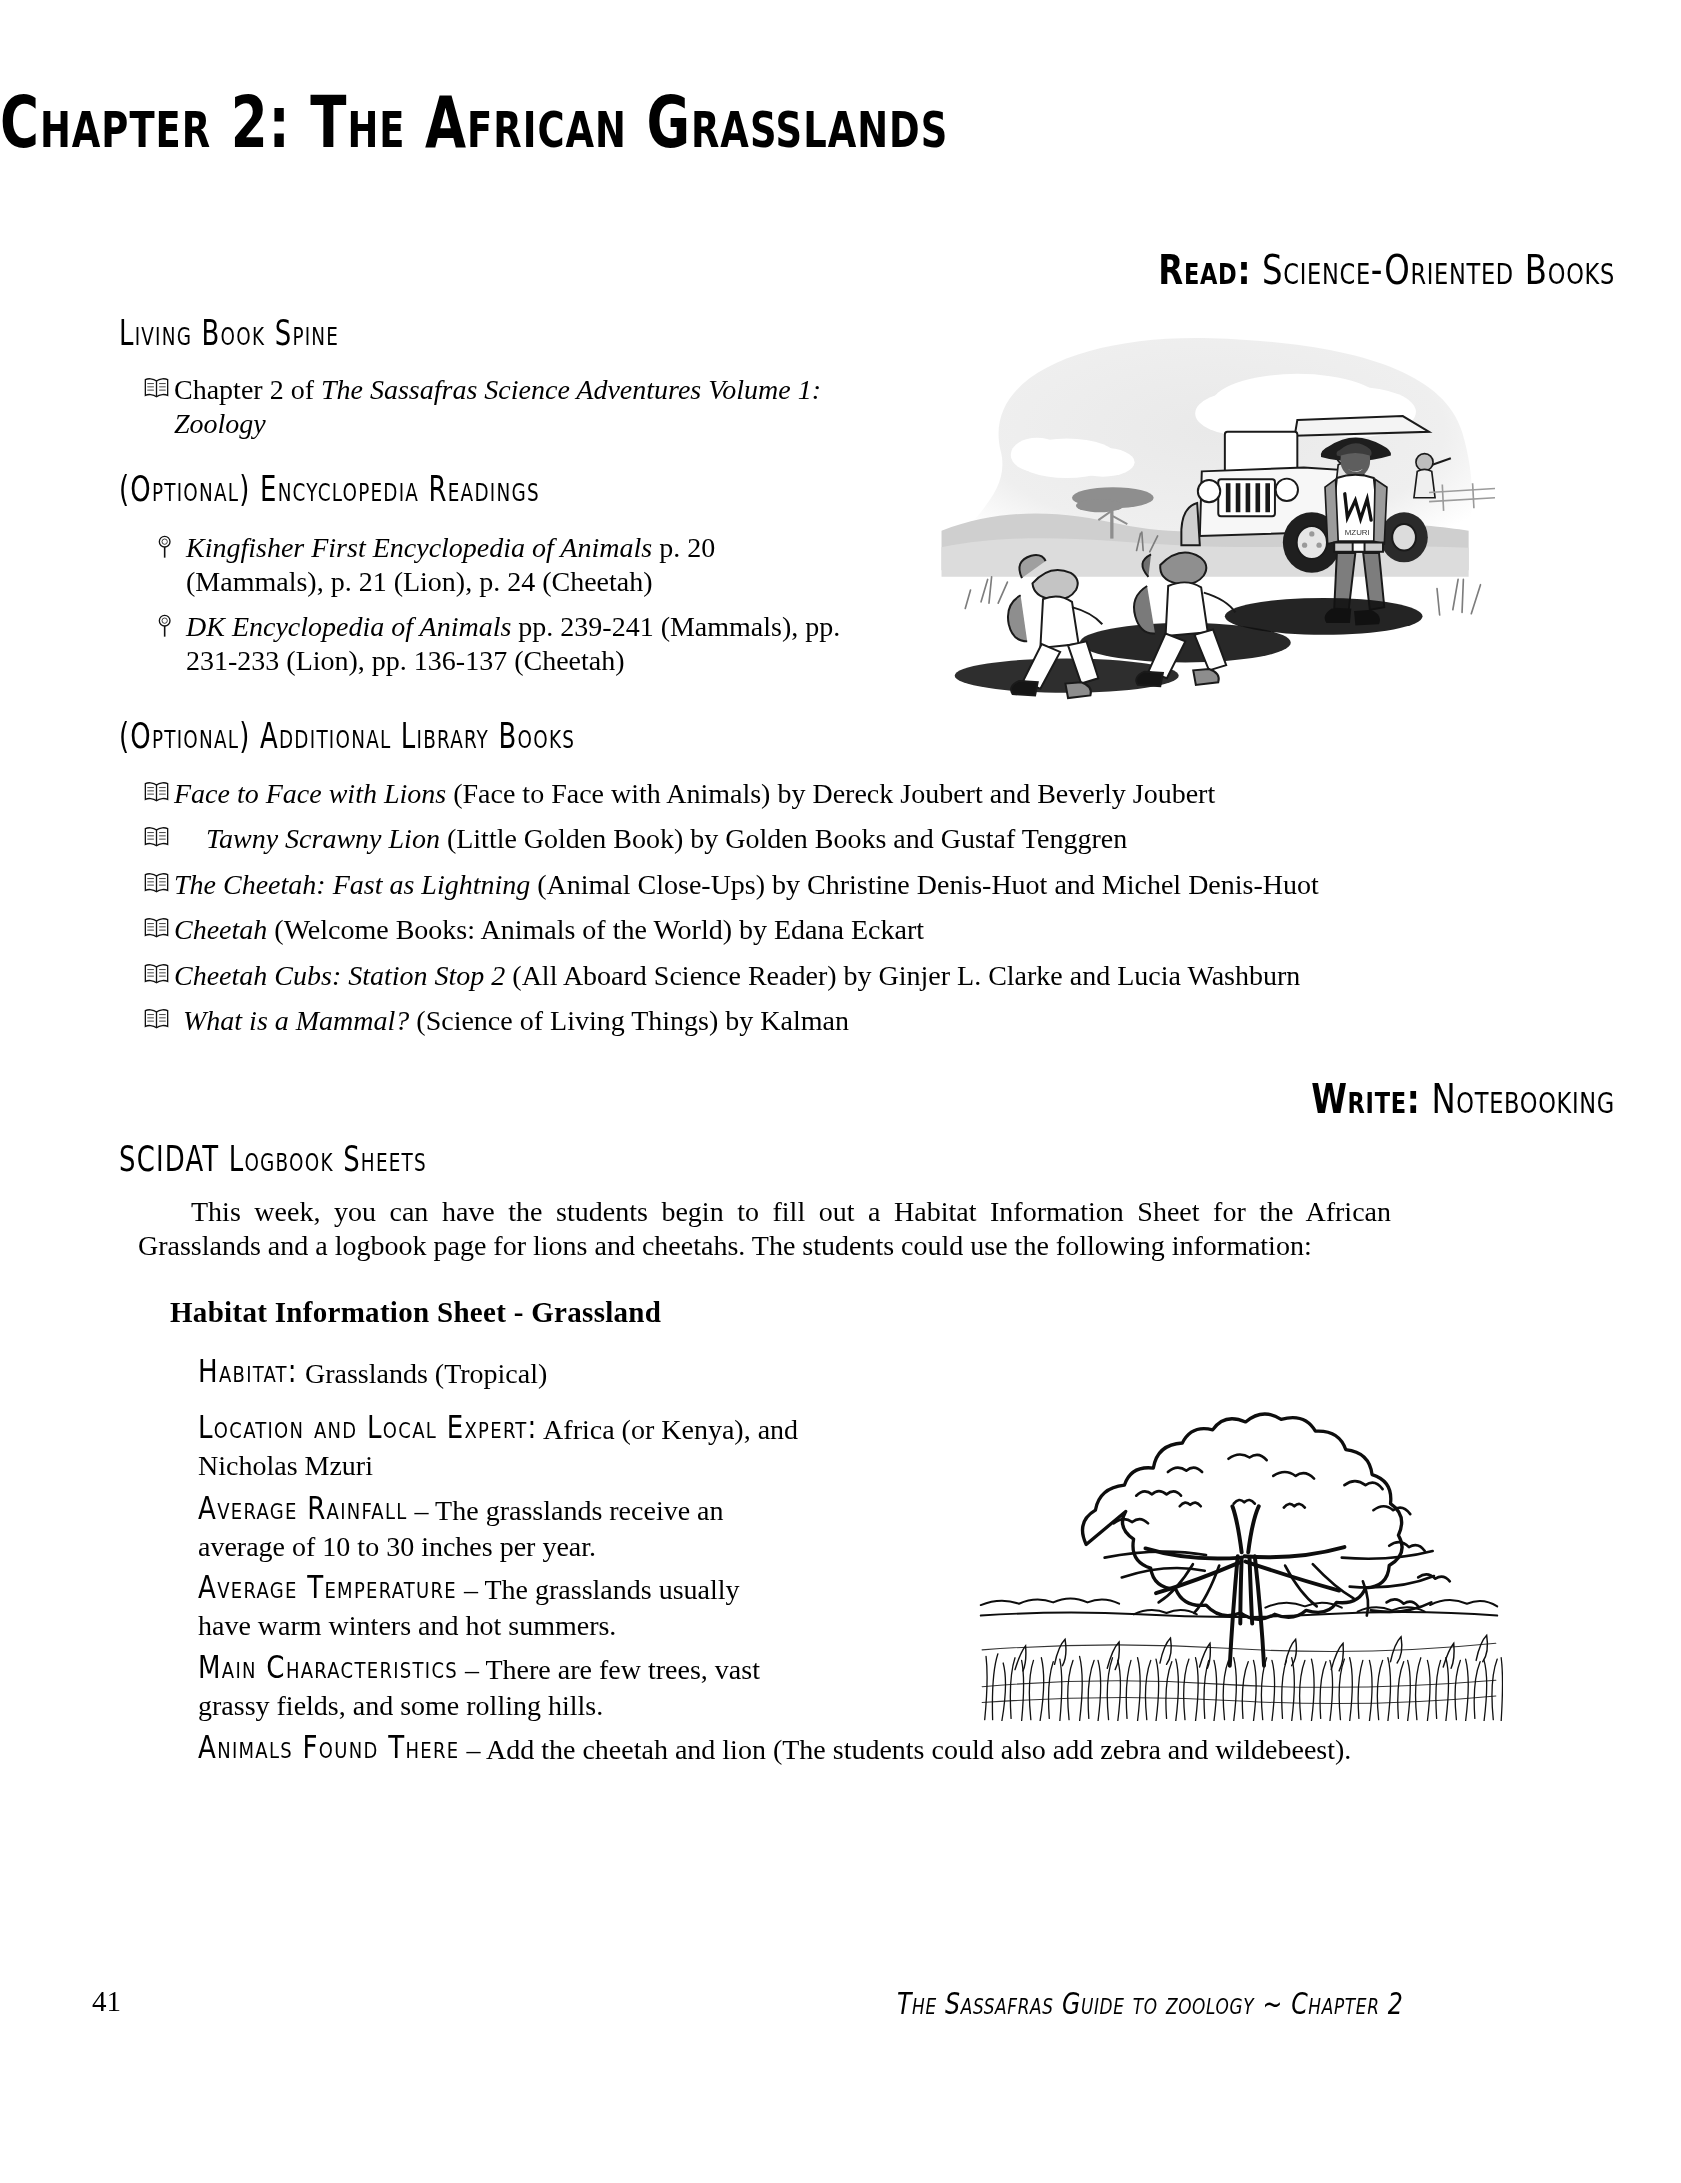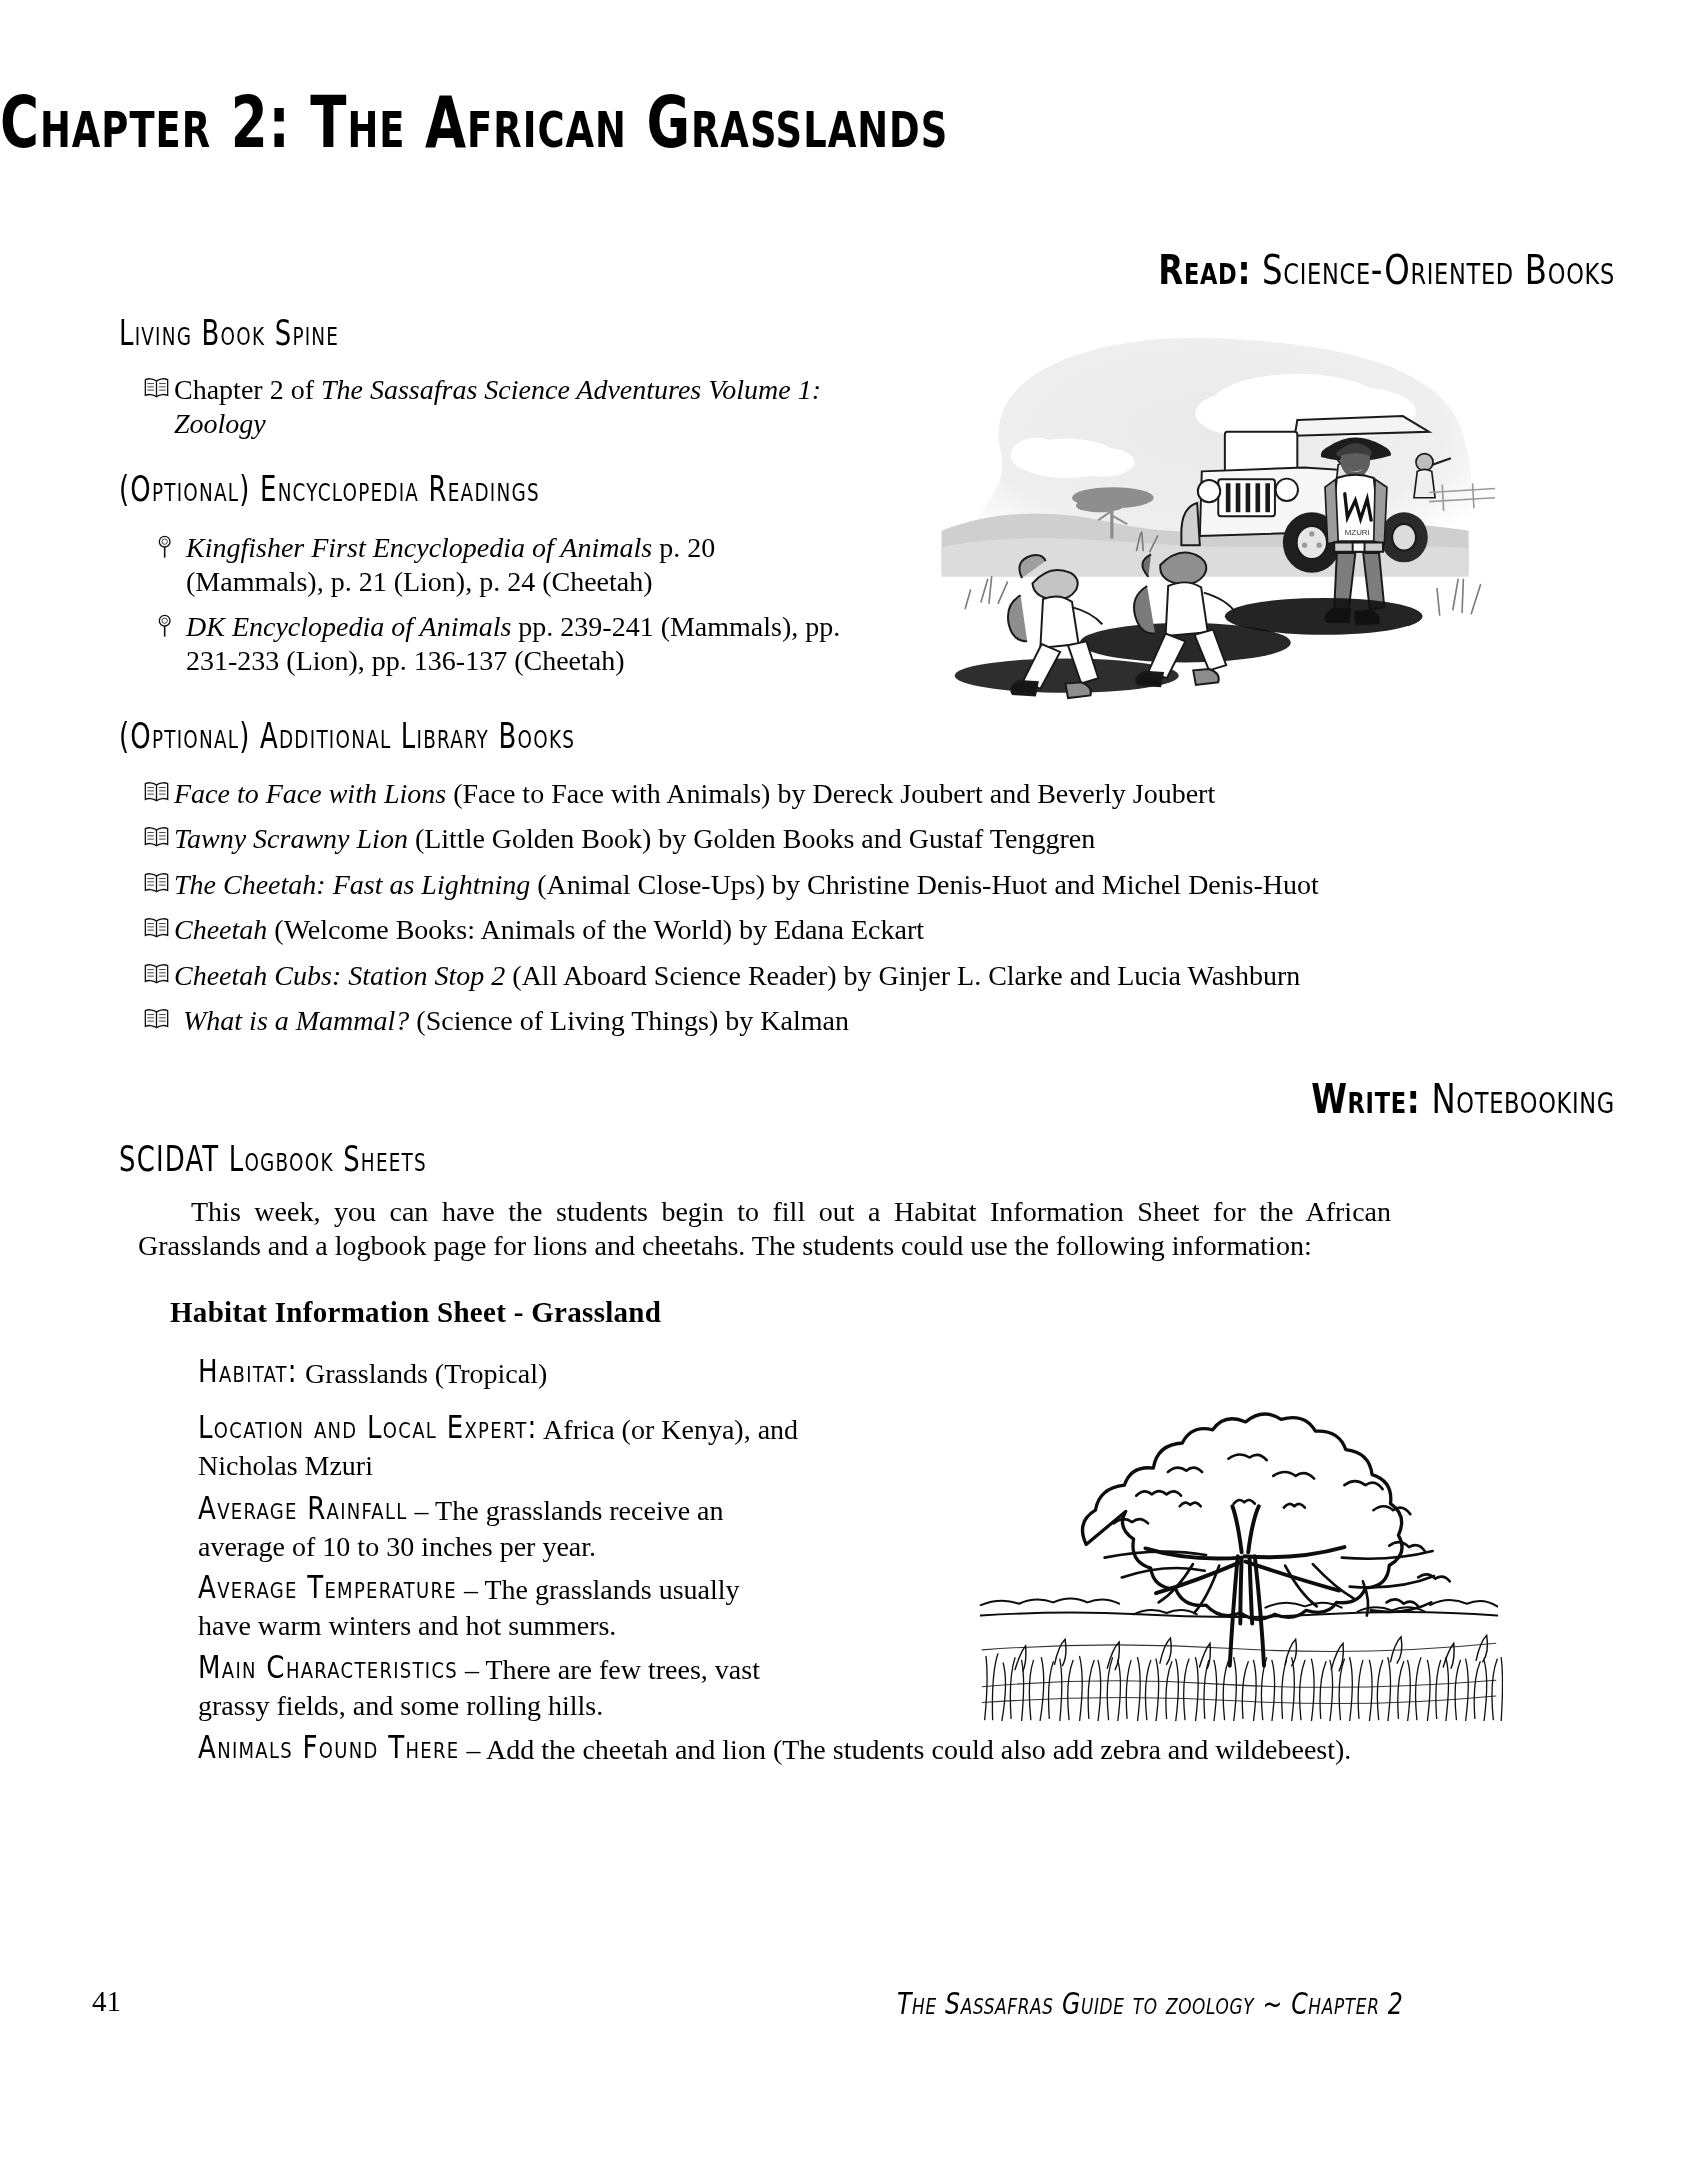--- a/index.html
+++ b/index.html
@@ -285,21 +285,21 @@
     <span class="bullet-ico">
       <svg width="25" height="21" viewBox="0 0 38 32">
           <path d="M19 6 C14 2 6 2 2 4 L2 28 C6 26 14 26 19 30 C24 26 32 26 36 28 L36 4 C32 2 24 2 19 6 Z" fill="none" stroke="#111" stroke-width="2"></path>
           <line x1="19" y1="6" x2="19" y2="30" stroke="#111" stroke-width="2"></line>
           <path d="M5 10 h10 M5 15 h10 M5 20 h10 M23 10 h10 M23 15 h10 M23 20 h10" stroke="#111" stroke-width="1.2"></path>
         </svg>
     </span>
     <span class="bullet-txt"><em>Face to Face with Lions</em><span> (Face to Face with Animals) by Dereck Joubert and Beverly Joubert</span></span>
   </div>
 
-  <div class="bullet-row" style="left:144px; top:822px; width:1385px;">
+  <div class="bullet-row" style="left:144px; top:822px; width:1385px;gap:32px;">
     <span class="bullet-ico">
       <svg width="25" height="21" viewBox="0 0 38 32">
           <path d="M19 6 C14 2 6 2 2 4 L2 28 C6 26 14 26 19 30 C24 26 32 26 36 28 L36 4 C32 2 24 2 19 6 Z" fill="none" stroke="#111" stroke-width="2"></path>
           <line x1="19" y1="6" x2="19" y2="30" stroke="#111" stroke-width="2"></line>
           <path d="M5 10 h10 M5 15 h10 M5 20 h10 M23 10 h10 M23 15 h10 M23 20 h10" stroke="#111" stroke-width="1.2"></path>
         </svg>
     </span>
     <span class="bullet-txt"><em>Tawny Scrawny Lion</em><span> (Little Golden Book) by Golden Books and Gustaf Tenggren</span></span>
   </div>
 

